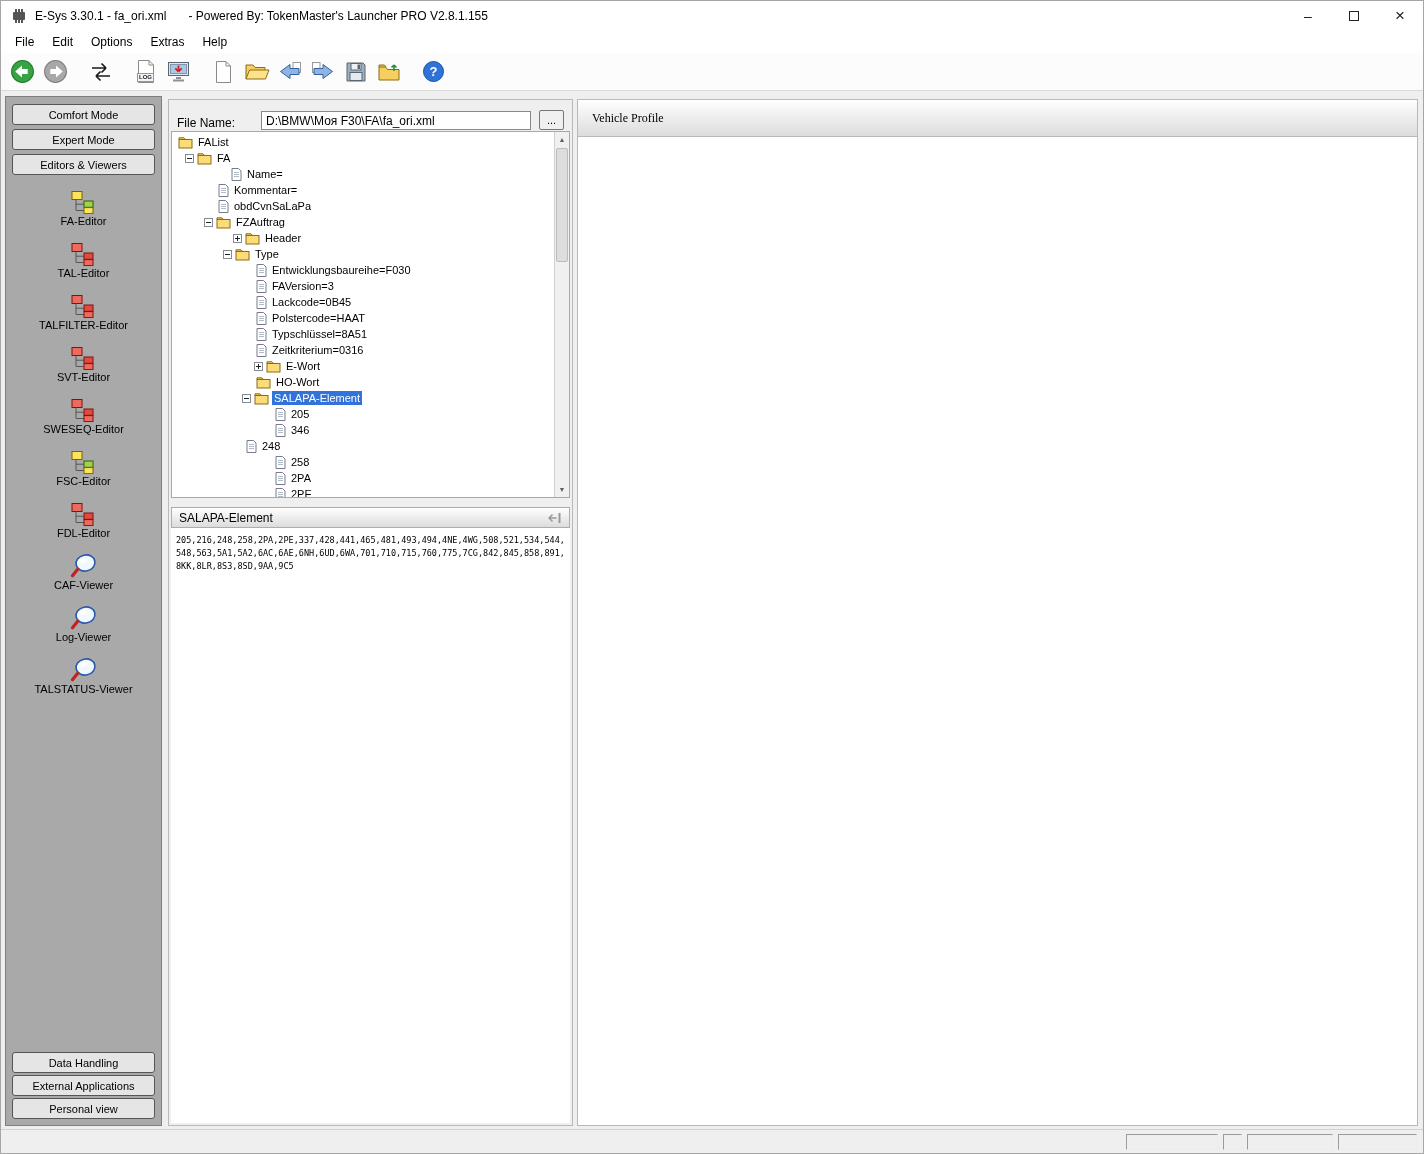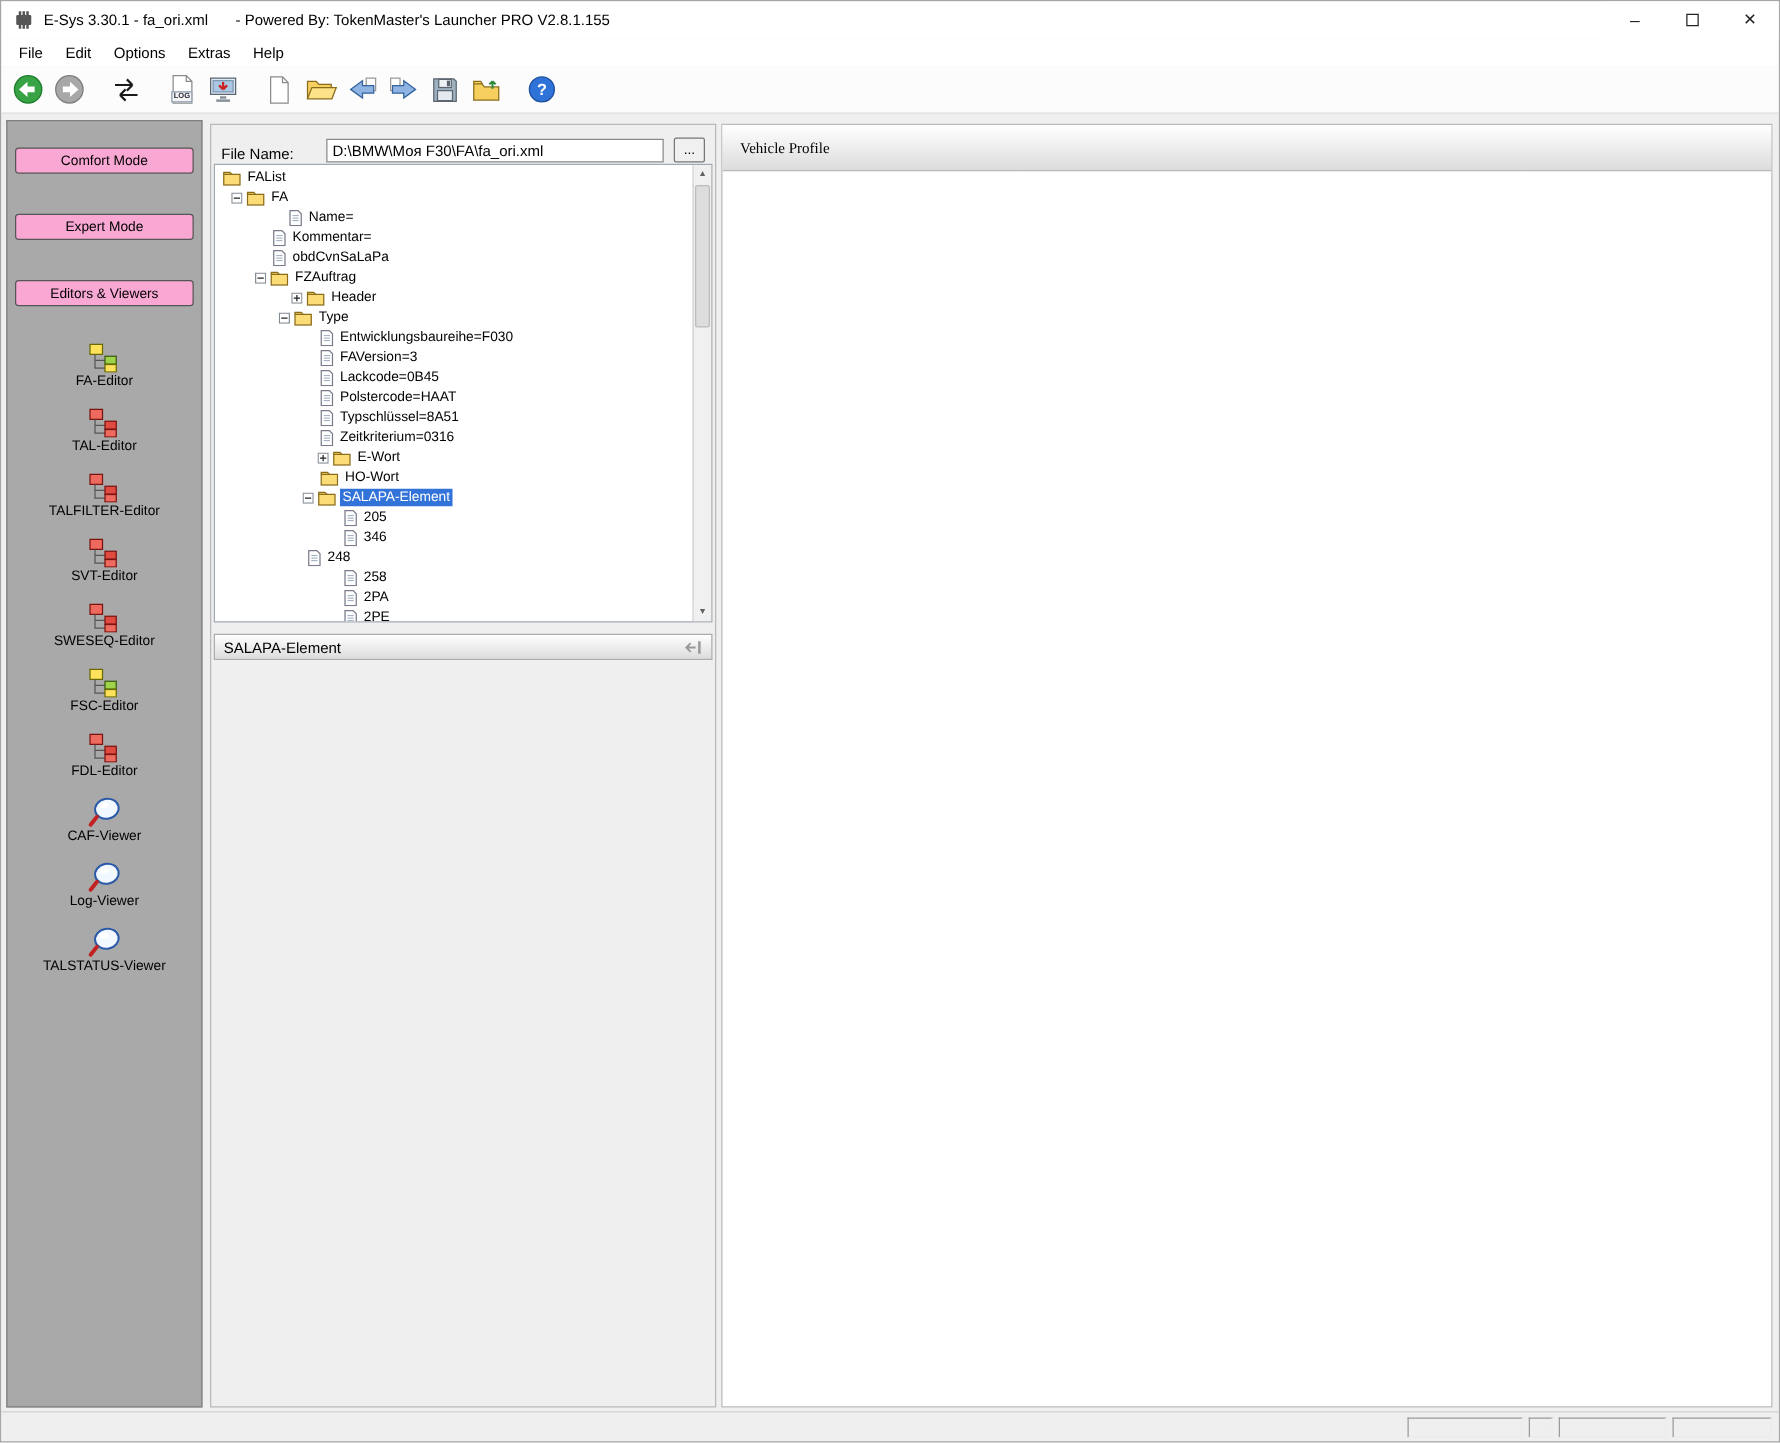--- a/index.html
+++ b/index.html
@@ -29,21 +29,21 @@
   .tb-btn { width:31px; height:31px; background:transparent; border:none; display:flex;
     align-items:center; justify-content:center; margin-right:2px; position:relative; }
   .tb-gap { width:12px; }
   .log-text { position:absolute; bottom:5px; left:7px; font-size:6px; font-weight:bold;
     color:#223; background:#f4f4f4; border:1px solid #8899aa; padding:0 1px; line-height:7px; }
   
   .main { position:absolute; top:90px; left:0; right:0; bottom:24px; background:#efefef; }
   
   .sidebar { position:absolute; left:4px; top:5px; width:157px; bottom:3px; background:#a9a9a9;
     border:1px solid #7f7f7f; display:flex; flex-direction:column; padding:5px 5px 4px; }
-  .side-btn { height:21px; margin:16px 1px; background:#f9a8d4; border:1px solid #565656;
+  .side-btn { height:21px; margin:2px 1px; background:#e5e5e5; border:1px solid #565656;
     border-radius:3px; font-size:11px; display:flex; align-items:center; justify-content:center; }
   .sidebar-tools { flex:1; margin-top:10px; display:flex; flex-direction:column;
     align-items:center; overflow:hidden; }
   .tool { display:flex; flex-direction:column; align-items:center; margin-bottom:12px; cursor:pointer; }
   .tool-icon { height:27px; display:flex; align-items:flex-end; justify-content:center; }
   .tool-label { font-size:11px; margin-top:1px; }
   .sidebar-bottom { margin-top:auto; }
   
   .middle-panel { position:absolute; left:167px; top:8px; width:405px; bottom:3px;
     border:1px solid #b9b9b9; background:#efefef; }
@@ -322,20 +322,25 @@
           <span class="tool-icon">
             <svg width="27" height="25" viewBox="0 0 27 25">
               <ellipse cx="15.5" cy="10" rx="9.5" ry="8" fill="#f2f8ff" stroke="#2a5aa8" stroke-width="1.6" transform="rotate(-12 15.5 10)"></ellipse>
               <ellipse cx="13.5" cy="7.5" rx="3.5" ry="2.3" fill="#ffffff" transform="rotate(-12 13.5 7.5)"></ellipse>
               <path d="M7.5 16.5 L2.5 22.8" stroke="#c22222" stroke-width="3.2" stroke-linecap="round"></path>
             </svg>
           </span>
           <span class="tool-label">TALSTATUS-Viewer</span>
         </div>
       </div>
+    <div class="sidebar-bottom">
+      <div class="side-btn">Data Handling</div>
+      <div class="side-btn">External Applications</div>
+      <div class="side-btn">Personal view</div>
+    </div>
   </div>
 
   <div class="middle-panel">
     <div class="file-row">
       <span class="file-label">File Name:</span>
       <input class="file-input" value="D:\BMW\Моя F30\FA\fa_ori.xml" style="">
       <button class="browse-btn">...</button>
     </div>
     <div class="tree-panel">
       <div class="tree-scroll">
@@ -609,20 +614,21 @@
     </div>
     <div class="panel-header salapa-header">
       <span>SALAPA-Element</span>
       <span class="hdr-icon">
         <svg width="14" height="12" viewBox="0 0 14 12">
           <path d="M11.5 1 V11" stroke="#999" stroke-width="2"></path>
           <path d="M1.5 6 H8.5 M4.5 2.5 L1 6 L4.5 9.5" stroke="#999" stroke-width="1.5" fill="none"></path>
         </svg>
       </span>
     </div>
+    <div class="salapa-content">205,216,248,258,2PA,2PE,337,428,441,465,481,493,494,4NE,4WG,508,521,534,544,548,563,5A1,5A2,6AC,6AE,6NH,6UD,6WA,701,710,715,760,775,7CG,842,845,858,891,8KK,8LR,8S3,8SD,9AA,9C5</div>
   </div>
 
   <div class="right-panel">
     <div class="panel-header vp-header">
       <span>Vehicle Profile</span>
     </div>
   </div>
 
 </div>
 

